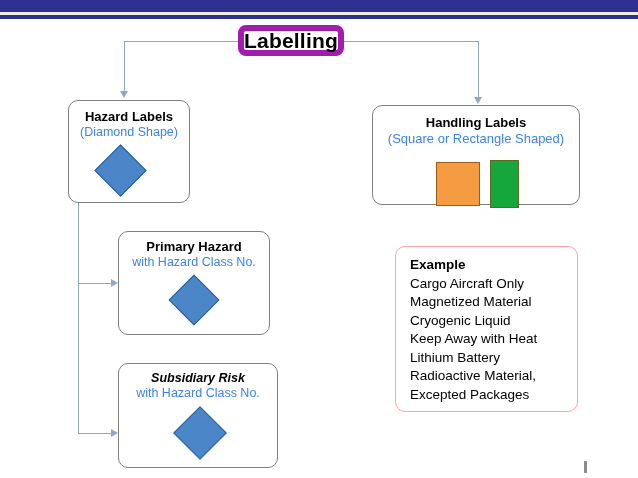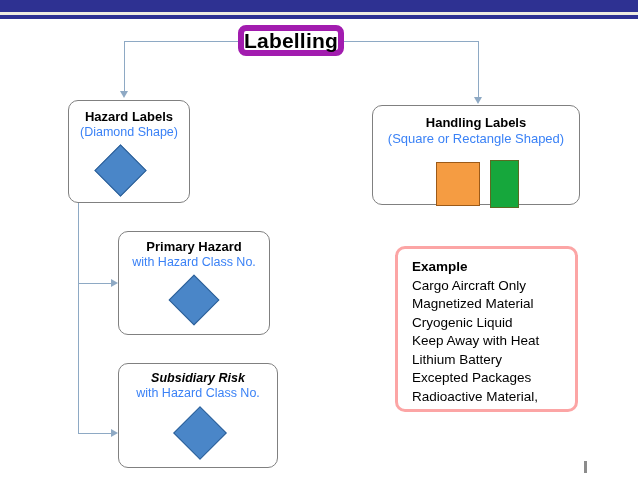--- a/index.html
+++ b/index.html
@@ -95,21 +95,21 @@
 
   
   #subsidiary-box { left: 118px; top: 363px; width: 160px; height: 105px; }
   #subsidiary-box .box-title { font-size: 12.5px; margin-top: 7px; font-style: italic; }
   #subsidiary-box .box-sub { font-size: 12.5px; margin-top: 1px; }
 
   
   #example-box {
     left: 395px; top: 246px;
     width: 183px; height: 166px;
-    border: 3px solid #fca5a5;
+    border: 1px solid #fca5a5;
     border-radius: 10px;
     padding: 9px 0 0 14px;
   }
   .example-line {
     font-size: 13.5px;
     line-height: 18.5px;
     color: #000000;
     white-space: nowrap;
   }
   .example-line.first { font-weight: bold; }
@@ -210,19 +210,19 @@
     <div class="diamond-shape" style="left:62px; top:50px; width:38px; height:38px;"></div>
   </div>
 
   <div class="box" id="example-box">
     <div class="example-line first">Example</div>
     <div class="example-line">Cargo Aircraft Only</div>
     <div class="example-line">Magnetized Material</div>
     <div class="example-line">Cryogenic Liquid</div>
     <div class="example-line">Keep Away with Heat</div>
     <div class="example-line">Lithium Battery</div>
+    <div class="example-line">Radioactive Material,</div>
     <div class="example-line">Excepted Packages</div>
-    <div class="example-line">Radioactive Material,</div>
   </div>
 
   <div id="corner-tick"></div>
 
 </div>
 
 </body></html>

